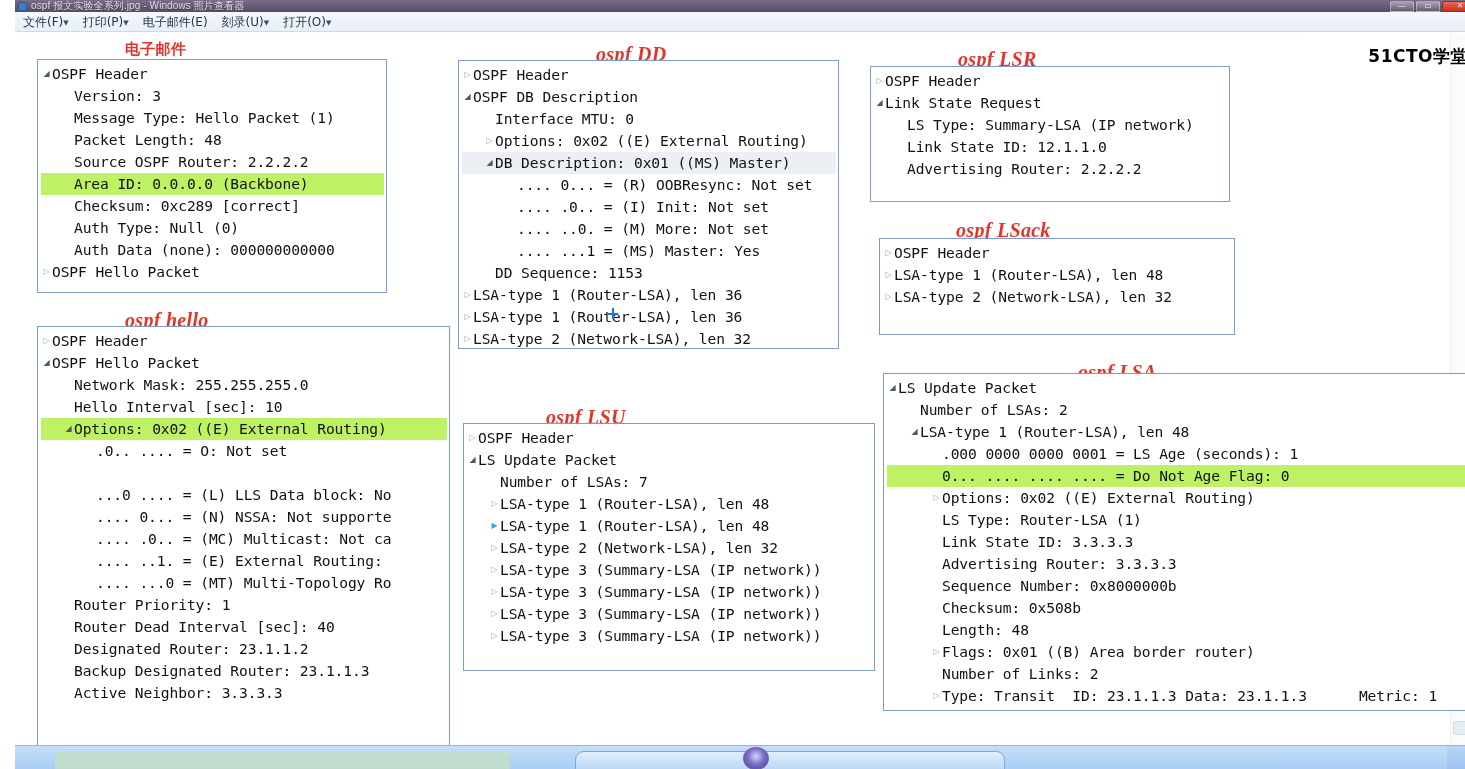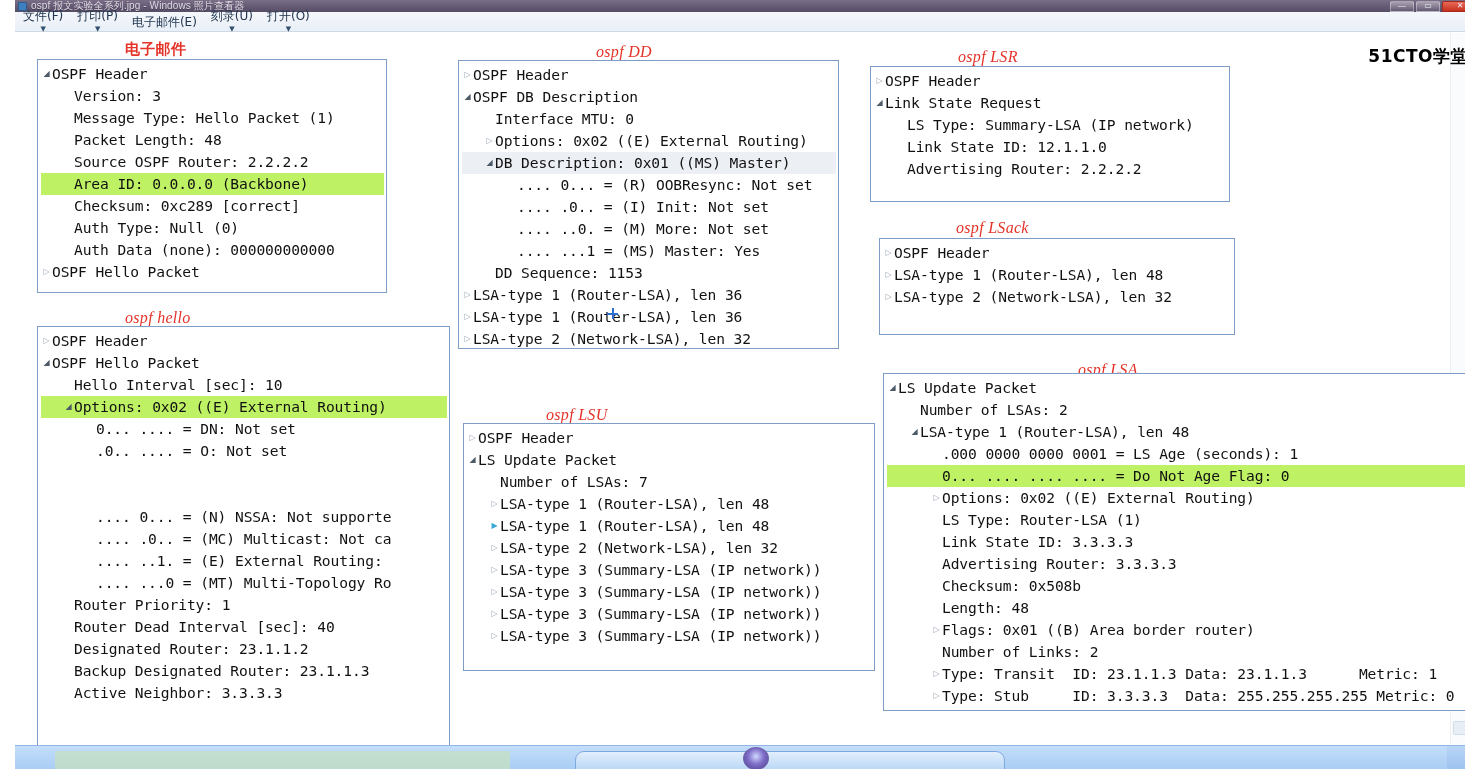--- a/index.html
+++ b/index.html
@@ -44,21 +44,20 @@
   #menubar {
     position:absolute; left:0; top:12px; width:1465px; height:20px;
     background: linear-gradient(to bottom,#f4f7fb,#e9eff7);
     border-bottom:1px solid #cfd9e6;
     display:flex; align-items:center; padding-left:8px; gap:14px;
   }
   .menu-item {
     display:flex; align-items:center; gap:0;
     font-size:12px; color:#21364f; line-height:12px; white-space:nowrap;
     font-family:"DejaVu Sans", sans-serif;
-    flex-direction:column;
   }
   .caret { font-size:7px; color:#33506e; transform:translateY(1px); }
 
   
   #canvas {
     position:absolute; left:0; top:33px; width:1465px; height:712px;
     background:#ffffff; overflow:hidden;
   }
 
   #watermark {
@@ -73,22 +72,22 @@
   .pane {
     position:absolute;
     border:1px solid #7d9dc6;
     background:#ffffff;
     padding:3px 2px 3px 3px;
     overflow:hidden;
   }
 
   .caption {
     position:absolute;
-    font-size:16px; color:#e4342a; white-space:nowrap;
-    font-family:"Liberation Serif", serif; font-style:italic; font-weight:400;
+    font-size:20px; color:#e4342a; white-space:nowrap;
+    font-family:"Liberation Serif", serif; font-style:italic; font-weight:700;
     letter-spacing:.3px;
   }
   .caption.cn { font-family:"DejaVu Sans", sans-serif; font-style:normal; font-weight:bold; font-size:15px;}
 
   .row {
     display:flex; align-items:flex-start;
     font-family:"DejaVu Sans Mono","Liberation Mono", monospace;
     font-size:14.6px; line-height:22px; color:#111111;
     white-space:pre; letter-spacing:-0.1px;
   }
@@ -220,26 +219,26 @@
         <div class="row ind2 sel"><span class="tw none">▷</span><span class="txt">Area ID: 0.0.0.0 (Backbone)</span></div>
         <div class="row ind2"><span class="tw none">▷</span><span class="txt">Checksum: 0xc289 [correct]</span></div>
         <div class="row ind2"><span class="tw none">▷</span><span class="txt">Auth Type: Null (0)</span></div>
         <div class="row ind2"><span class="tw none">▷</span><span class="txt">Auth Data (none): 000000000000</span></div>
         <div class="row ind1"><span class="tw">▷</span><span class="txt">OSPF Hello Packet</span></div>
       </div>
 
     <div class="pane" id="pane-hello" style="left:22px; top:293px; width:413px; height:452px;">
         <div class="row ind1"><span class="tw">▷</span><span class="txt">OSPF Header</span></div>
         <div class="row ind1"><span class="tw open">◢</span><span class="txt">OSPF Hello Packet</span></div>
+        <div class="row ind2"><span class="tw none">▷</span><span class="txt">Network Mask: 255.255.255.0</span></div>
         <div class="row ind2"><span class="tw none">▷</span><span class="txt">Hello Interval [sec]: 10</span></div>
         <div class="row ind2 sel"><span class="tw open">◢</span><span class="txt">Options: 0x02 ((E) External Routing)</span></div>
-        <div class="row ind3"><span class="tw none">▷</span><span class="txt">0... .... = DN: Not set</span></div>
         <div class="row ind3"><span class="tw none">▷</span><span class="txt">.0.. .... = O: Not set</span></div>
         <div class="row ind3"><span class="tw none">▷</span></div>
-        <div class="row ind3"><span class="tw none">▷</span></div>
+        <div class="row ind3"><span class="tw none">▷</span><span class="txt">...0 .... = (L) LLS Data block: No</span></div>
         <div class="row ind3"><span class="tw none">▷</span><span class="txt">.... 0... = (N) NSSA: Not supporte</span></div>
         <div class="row ind3"><span class="tw none">▷</span><span class="txt">.... .0.. = (MC) Multicast: Not ca</span></div>
         <div class="row ind3"><span class="tw none">▷</span><span class="txt">.... ..1. = (E) External Routing: </span></div>
         <div class="row ind3"><span class="tw none">▷</span><span class="txt">.... ...0 = (MT) Multi-Topology Ro</span></div>
         <div class="row ind2"><span class="tw none">▷</span><span class="txt">Router Priority: 1</span></div>
         <div class="row ind2"><span class="tw none">▷</span><span class="txt">Router Dead Interval [sec]: 40</span></div>
         <div class="row ind2"><span class="tw none">▷</span><span class="txt">Designated Router: 23.1.1.2</span></div>
         <div class="row ind2"><span class="tw none">▷</span><span class="txt">Backup Designated Router: 23.1.1.3</span></div>
         <div class="row ind2"><span class="tw none">▷</span><span class="txt">Active Neighbor: 3.3.3.3</span></div>
       </div>
@@ -290,20 +289,21 @@
     <div class="pane" id="pane-lsa" style="left:868px; top:340px; width:585px; height:338px;">
         <div class="row ind1"><span class="tw open">◢</span><span class="txt">LS Update Packet</span></div>
         <div class="row ind2"><span class="tw none">▷</span><span class="txt">Number of LSAs: 2</span></div>
         <div class="row ind2"><span class="tw open">◢</span><span class="txt">LSA-type 1 (Router-LSA), len 48</span></div>
         <div class="row ind3"><span class="tw none">▷</span><span class="txt">.000 0000 0000 0001 = LS Age (seconds): 1</span></div>
         <div class="row ind3 sel"><span class="tw none">▷</span><span class="txt">0... .... .... .... = Do Not Age Flag: 0</span></div>
         <div class="row ind3"><span class="tw">▷</span><span class="txt">Options: 0x02 ((E) External Routing)</span></div>
         <div class="row ind3"><span class="tw none">▷</span><span class="txt">LS Type: Router-LSA (1)</span></div>
         <div class="row ind3"><span class="tw none">▷</span><span class="txt">Link State ID: 3.3.3.3</span></div>
         <div class="row ind3"><span class="tw none">▷</span><span class="txt">Advertising Router: 3.3.3.3</span></div>
+        <div class="row ind3"><span class="tw none">▷</span><span class="txt">Sequence Number: 0x8000000b</span></div>
         <div class="row ind3"><span class="tw none">▷</span><span class="txt">Checksum: 0x508b</span></div>
         <div class="row ind3"><span class="tw none">▷</span><span class="txt">Length: 48</span></div>
         <div class="row ind3"><span class="tw">▷</span><span class="txt">Flags: 0x01 ((B) Area border router)</span></div>
         <div class="row ind3"><span class="tw none">▷</span><span class="txt">Number of Links: 2</span></div>
         <div class="row ind3"><span class="tw">▷</span><span class="txt">Type: Transit  ID: 23.1.1.3 Data: 23.1.1.3      Metric: 1</span></div>
         <div class="row ind3"><span class="tw">▷</span><span class="txt">Type: Stub     ID: 3.3.3.3  Data: 255.255.255.255 Metric: 0</span></div>
       </div>
 
     <div id="crosshair"></div>
   </div>

